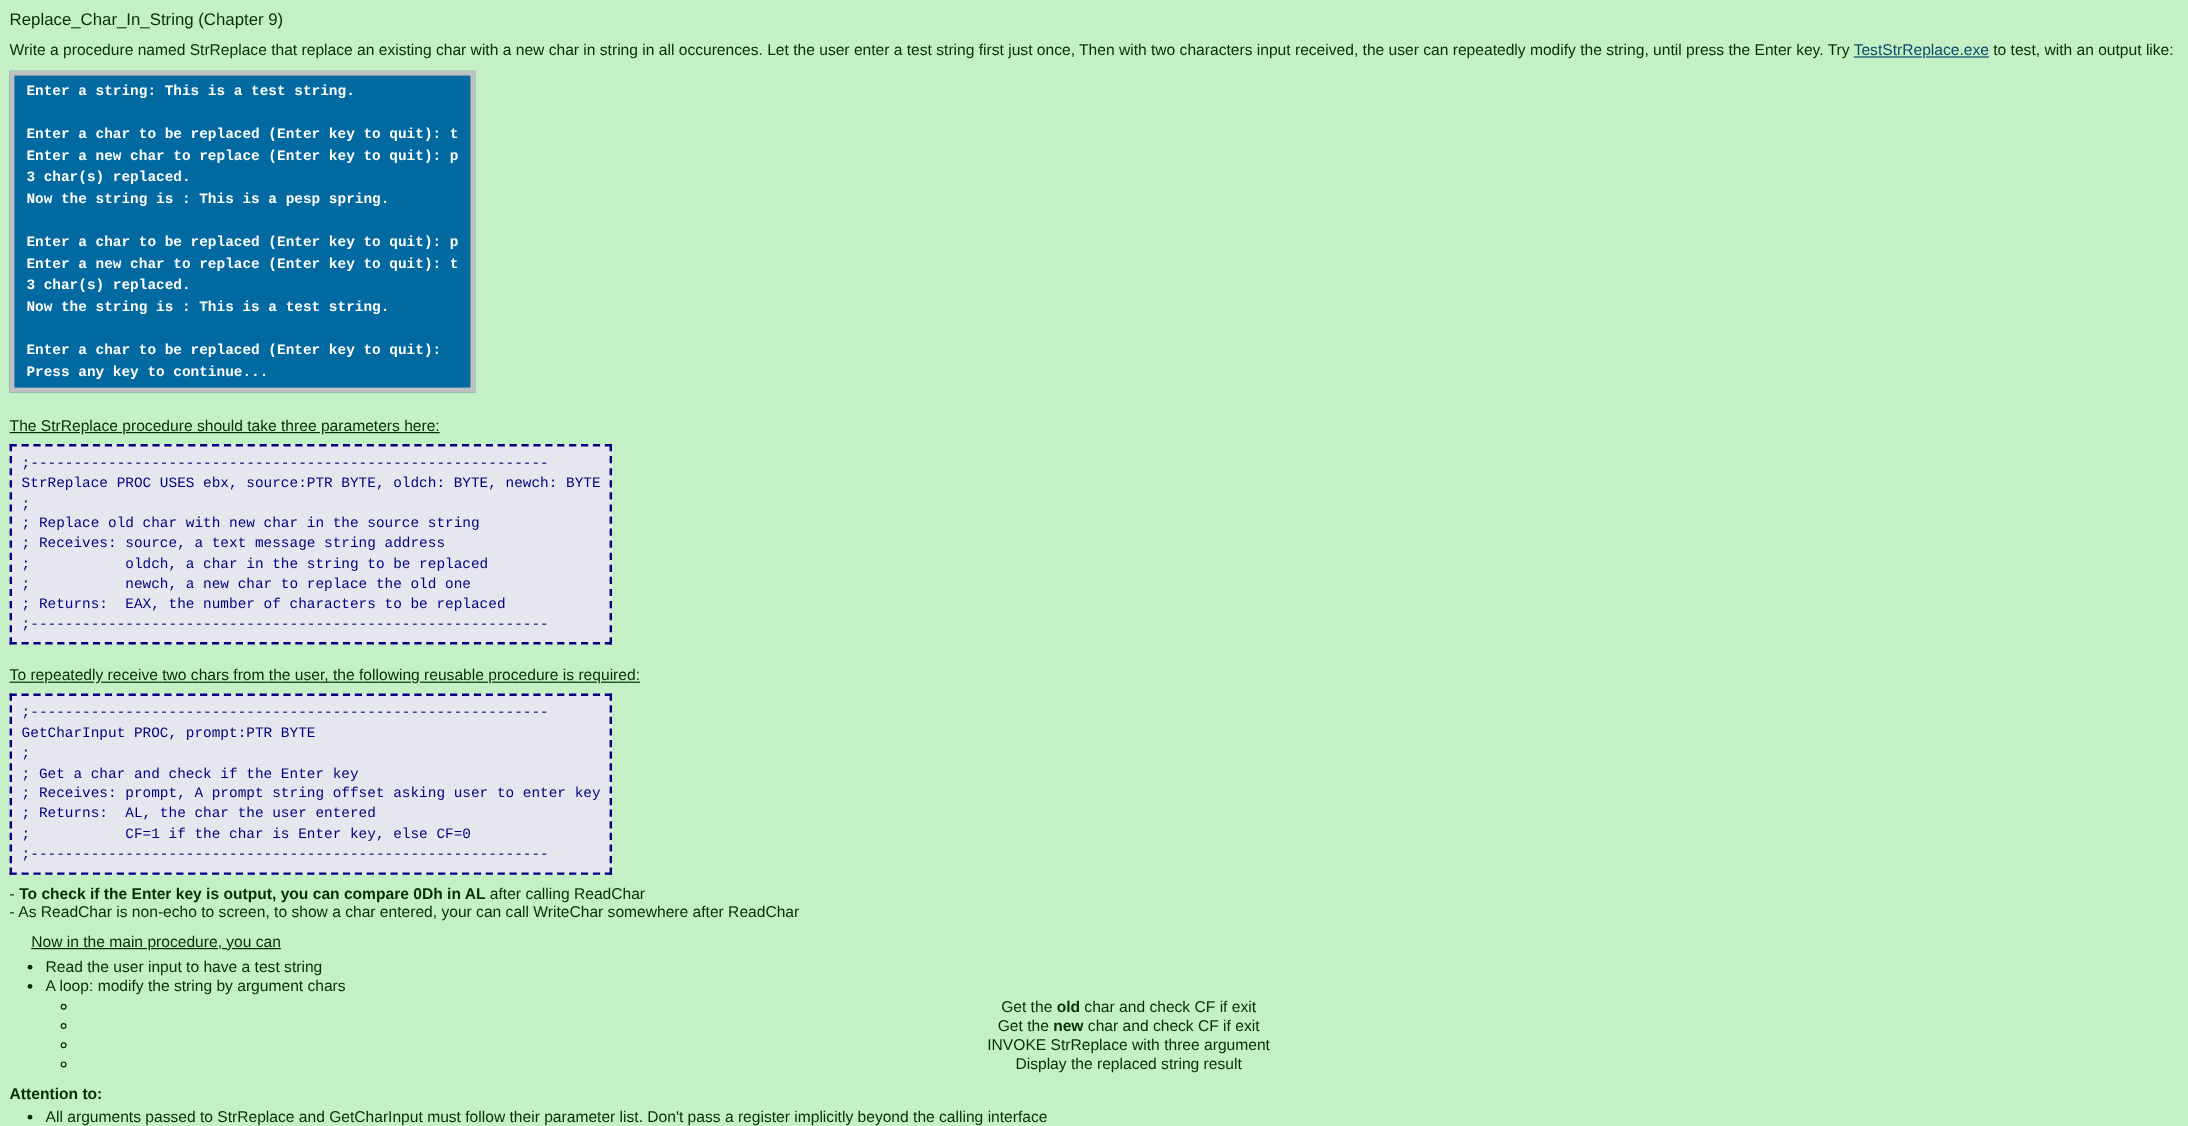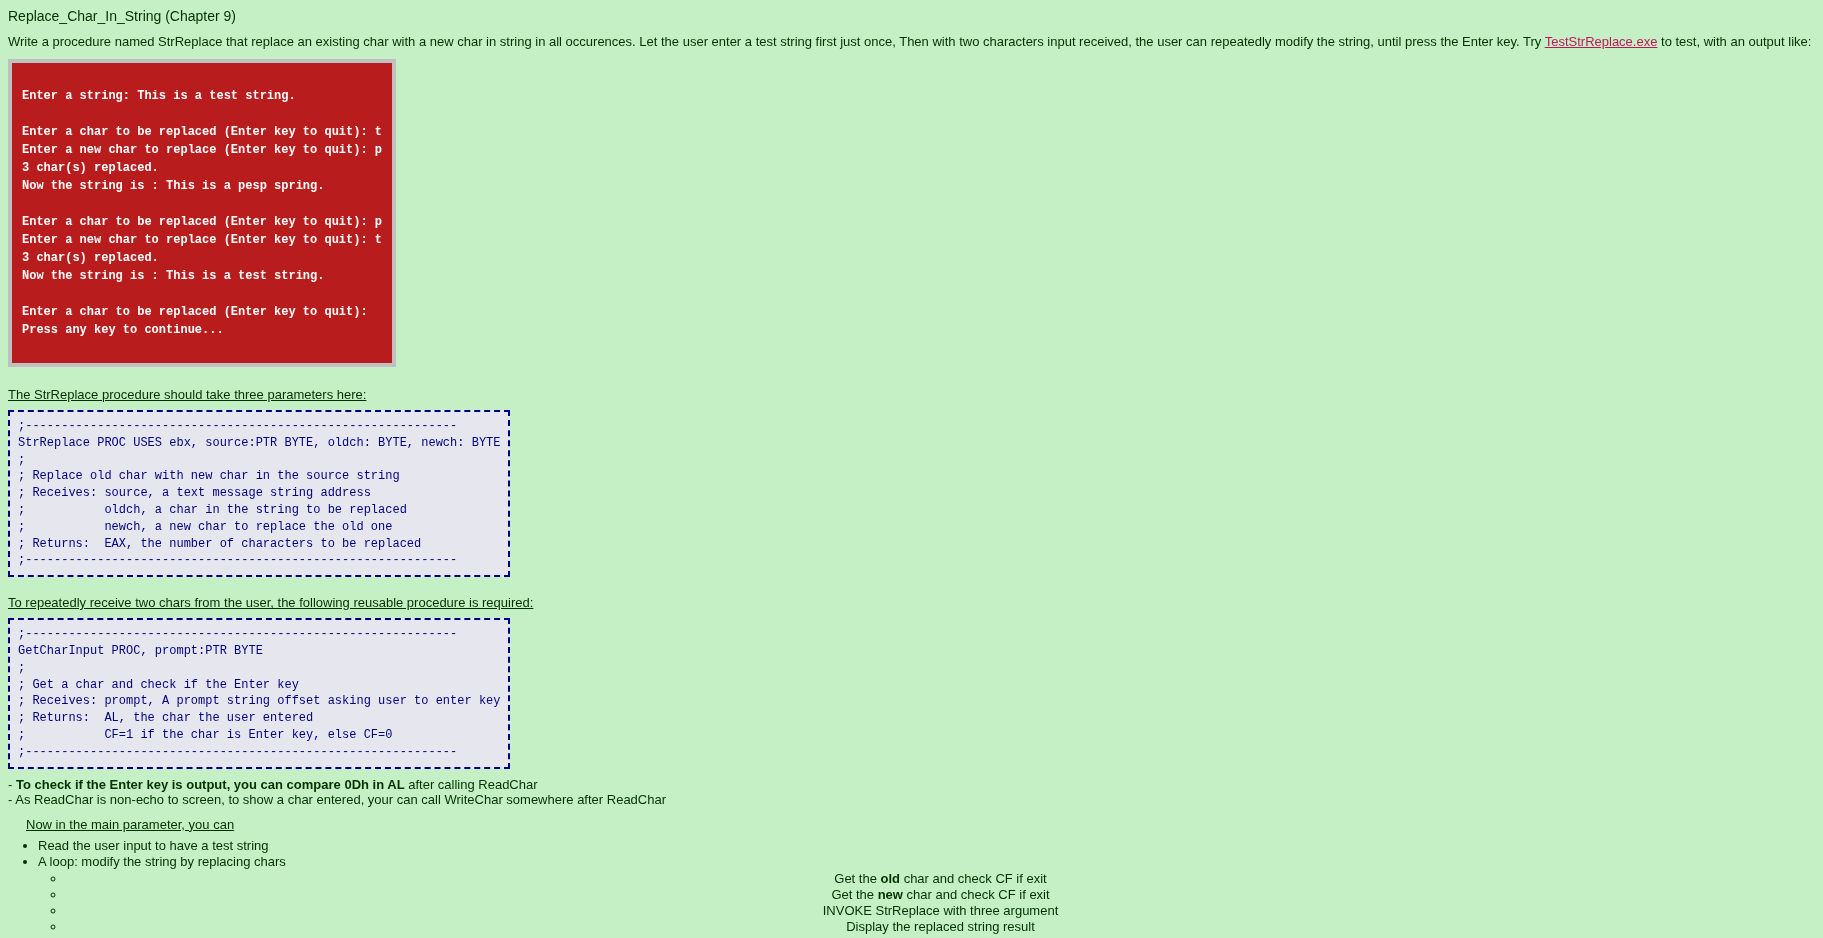--- a/index.html
+++ b/index.html
@@ -12,30 +12,30 @@
     }
     .title {
       font-weight: normal;
       font-size: 14px;
       margin-bottom: 10px;
     }
     .intro {
       margin-bottom: 10px;
     }
     a {
-      color: #be185d;
+      color: #0c4a6e;
       text-decoration: underline;
     }
     .console {
-      background-color: #b91c1c;
+      background-color: #0369a1;
       color: #fff;
       font-family: 'Courier New', monospace;
       font-size: 12px;
       font-weight: bold;
-      padding: 24px 10px;
+      padding: 4px 10px;
       border: 4px solid #c0c0c0;
       display: inline-block;
       white-space: pre;
       line-height: 1.5;
       margin-bottom: 10px;
     }
     .para {
       margin: 10px 0 6px 0;
       text-decoration: underline;
     }
@@ -104,26 +104,26 @@
 ; Receives: prompt, A prompt string offset asking user to enter key
 ; Returns:  AL, the char the user entered
 ;           CF=1 if the char is Enter key, else CF=0
 ;------------------------------------------------------------</div>
 
 <div>
   <span>- </span><span class="bold">To check if the Enter key is output, you can compare 0Dh in AL</span><span> after calling ReadChar</span>
 </div>
 <div>- As ReadChar is non-echo to screen, to show a char entered, your can call WriteChar somewhere after ReadChar</div>
 
-<div class="para indent1">Now in the main parameter, you can</div>
+<div class="para indent1">Now in the main procedure, you can</div>
 
 <ul>
   <li>Read the user input to have a test string</li>
   <li>
-    <span>A loop: modify the string by replacing chars</span>
+    <span>A loop: modify the string by argument chars</span>
     <ul>
       <li><span>Get the </span><span class="bold">old</span><span> char and check CF if exit</span></li>
       <li><span>Get the </span><span class="bold">new</span><span> char and check CF if exit</span></li>
       <li>INVOKE StrReplace with three argument</li>
       <li>Display the replaced string result</li>
     </ul>
   </li>
 </ul>
 
 <div class="bold">Attention to:</div>

